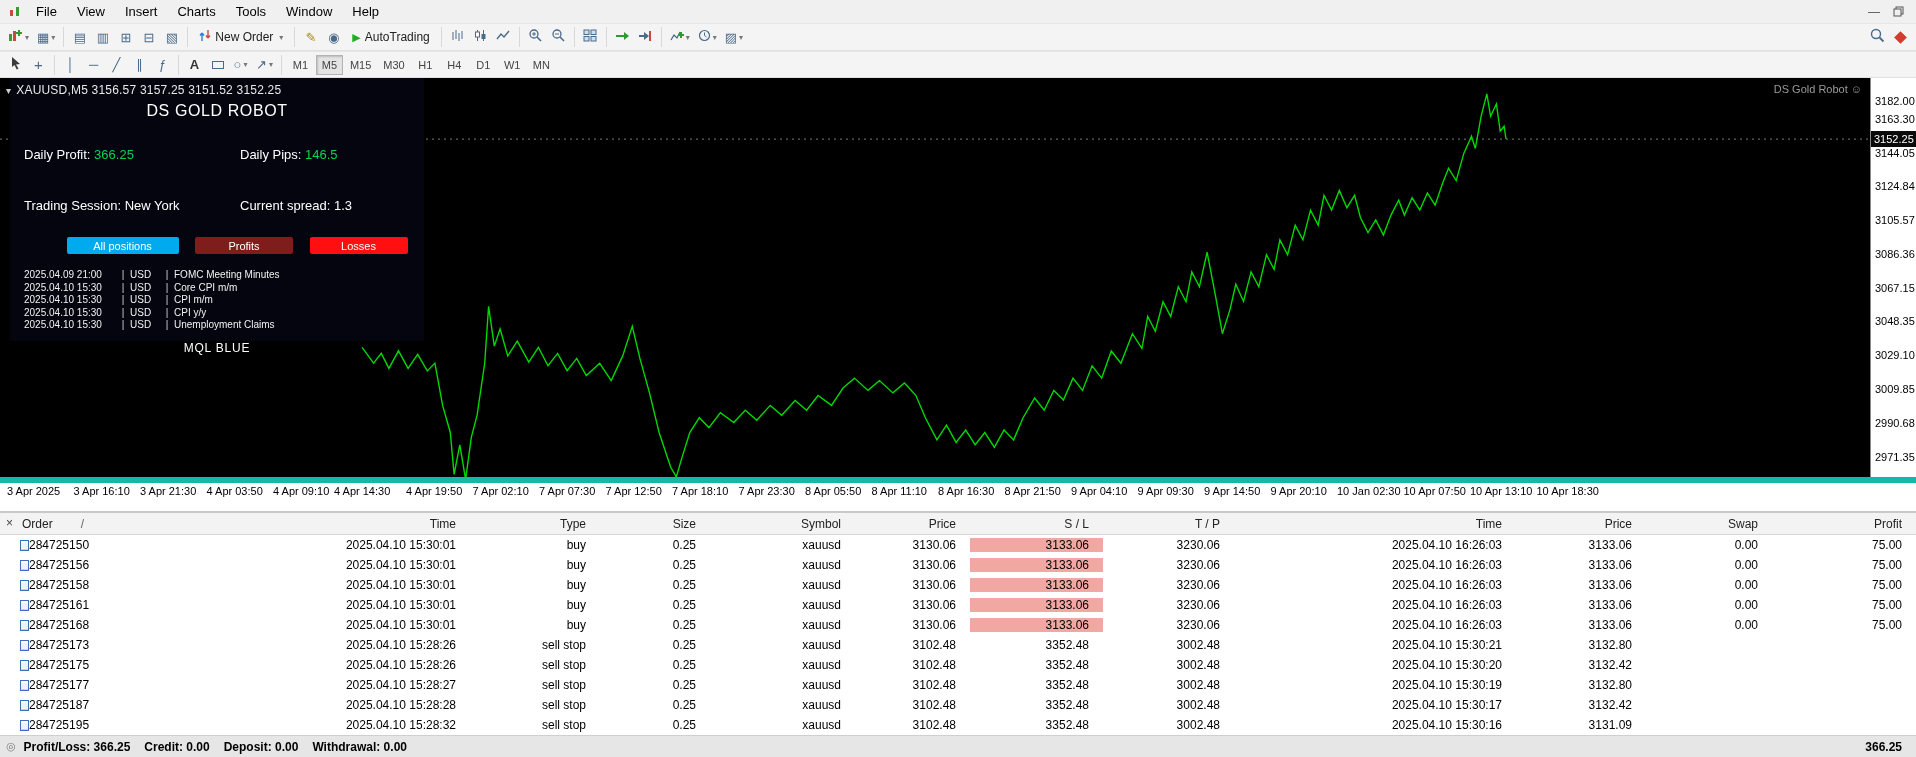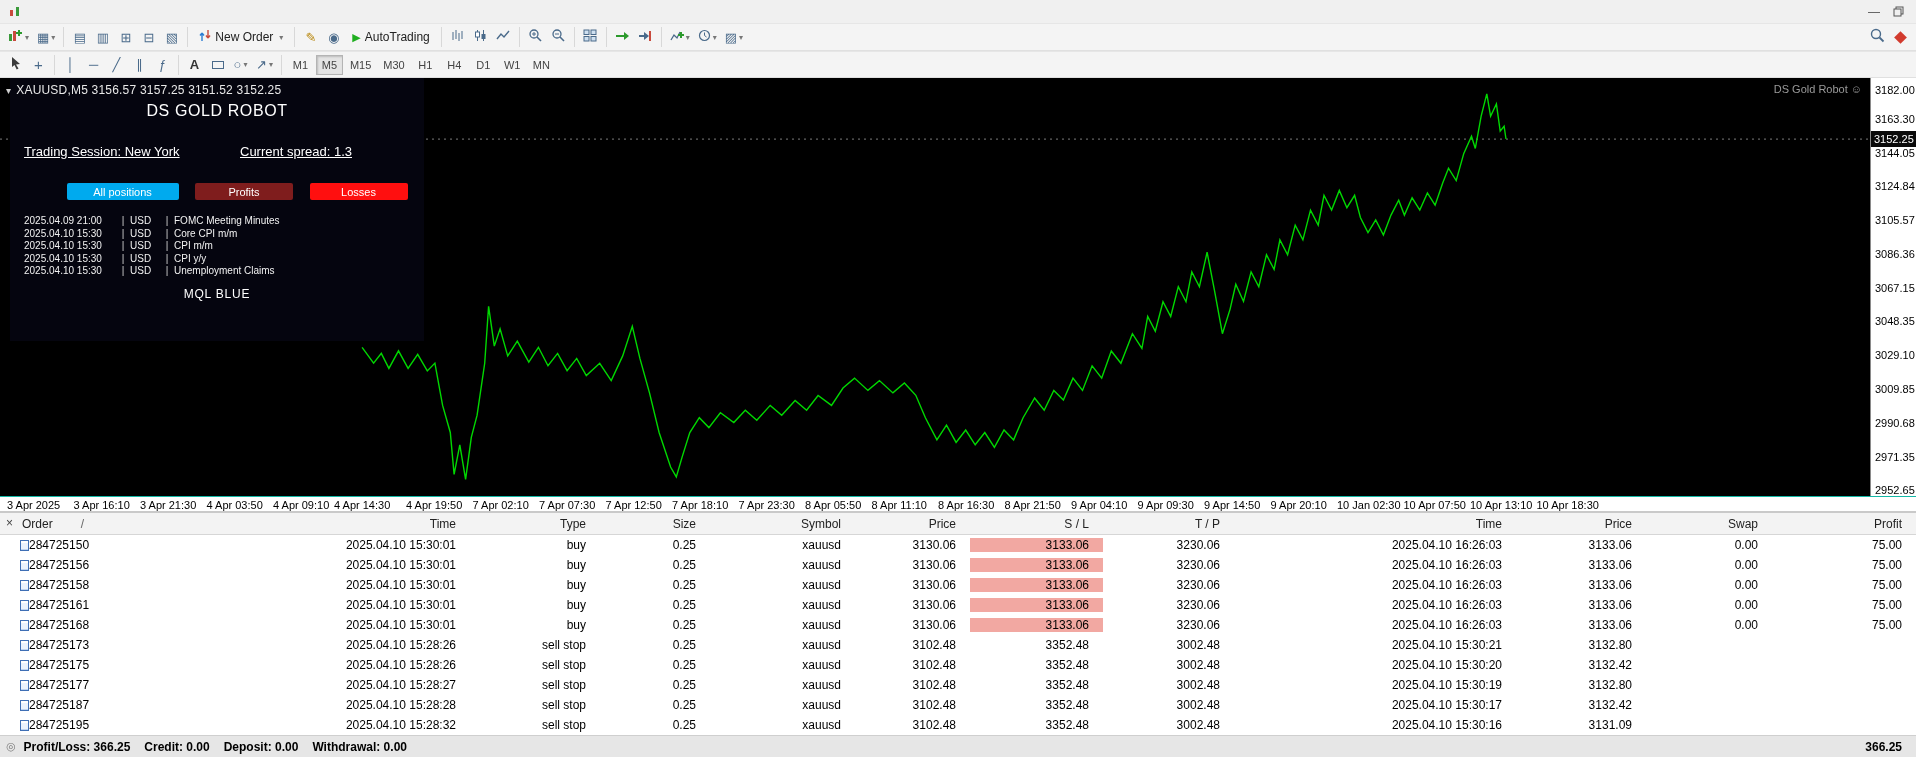--- a/index.html
+++ b/index.html
@@ -36,41 +36,41 @@
   .symbol-line{position:absolute;left:6px;top:5px;z-index:6;color:#e8e8e8;font-size:12px;letter-spacing:.2px;}
   .chart-marker{color:#cfcfcf;margin-right:5px;font-size:10px;}
   .expert-label{position:absolute;right:54px;top:5px;color:#9a9a9a;font-size:11px;z-index:3;display:flex;align-items:center;gap:3px;}
   .smiley{color:#9a9a9a;}
 
   
   .robot-panel{position:absolute;left:10px;top:0;width:414px;height:263px;background:#05050f;z-index:5;color:#fff;}
   .rp-title{margin-top:24px;text-align:center;font-size:16px;letter-spacing:.6px;}
   .rp-row{display:grid;grid-template-columns:216px 1fr;padding:0 14px;font-size:13px;}
   .rp-row1{margin-top:27px;}
-  .rp-row2{margin-top:24px;text-decoration:underline;}
+  .rp-row2{margin-top:36px;}
   .green{color:#00d455;}
   .rp-buttons{margin-top:24px;display:flex;justify-content:space-evenly;align-items:center;padding-left:40px;}
   .rp-btn{display:flex;align-items:center;justify-content:center;height:17px;font-size:11px;color:#fff;border-radius:2px;cursor:default;}
   .rp-all{width:112px;background:#00aaee;}
   .rp-profits{width:98px;background:#7f1d1d;}
   .rp-losses{width:98px;background:#ff0f0f;}
   .rp-news{margin-top:15px;padding-left:14px;font-size:10px;line-height:12.5px;color:#f2f2f2;}
   .news-line{display:flex;white-space:nowrap;}
   .news-time{width:92px;}
   .news-bar{width:14px;text-align:center;color:#cfcfcf;}
   .news-cur{width:30px;}
   .rp-footer{margin-top:9px;text-align:center;font-size:12px;letter-spacing:.8px;}
 
   
   .price-axis{position:absolute;top:0;right:0;bottom:0;width:46px;background:#fff;border-left:1px solid #8a8a8a;z-index:7;}
   .ptick{position:absolute;left:4px;font-size:11px;color:#000;white-space:nowrap;}
   .price-tag{position:absolute;left:0;right:0;height:16px;background:#0a0a0a;color:#fff;font-size:11px;display:flex;align-items:center;padding-left:3px;}
 
   
-  .time-axis{height:15px;background:#fff;border-top:1px solid #14b8a6;position:relative;font-size:11px;color:#000;}
+  .time-axis{height:34px;background:#fff;border-top:6px solid #14b8a6;position:relative;font-size:11px;color:#000;}
   .ttick{position:absolute;top:2px;white-space:nowrap;}
 
   
   .terminal{height:246px;background:#fff;border-top:2px solid #c9c9c9;position:relative;
             --cols:200px 270px 130px 110px 145px 115px 133px 131px 282px 130px 126px 144px;}
   .thead{display:grid;grid-template-columns:var(--cols);height:22px;background:#f3f3f3;border-bottom:1px solid #d6d6d6;font-size:12px;color:#222;align-items:center;}
   .t-close{position:absolute;left:3px;top:3px;width:13px;height:13px;display:flex;align-items:center;justify-content:center;color:#444;font-size:12px;line-height:1;cursor:default;}
   .hcell{padding:0 14px 0 6px;text-align:right;white-space:nowrap;}
   .hcell.left{text-align:left;padding-left:22px;display:flex;align-items:center;}
   .sort-ind{margin-left:28px;color:#666;}
@@ -88,20 +88,29 @@
 
 <div class="app">
 
   <div class="menubar">
     <span class="app-icon">
       <svg width="14" height="14" viewBox="0 0 14 14">
           <rect x="2" y="5" width="3" height="6" fill="#c94a3d"></rect>
           <rect x="8" y="2" width="3" height="9" fill="#3a9a3a"></rect>
         </svg>
     </span>
+    <div id="menu-items" style="display:flex">
+        <span class="menu-item">File</span>
+        <span class="menu-item">View</span>
+        <span class="menu-item">Insert</span>
+        <span class="menu-item">Charts</span>
+        <span class="menu-item">Tools</span>
+        <span class="menu-item">Window</span>
+        <span class="menu-item">Help</span>
+      </div>
     <div class="flex-spacer"></div>
     <span class="win-btn">—</span>
     <span class="win-btn">
       <svg width="11" height="11" viewBox="0 0 11 11">
           <rect x="3" y="1" width="7" height="7" fill="none" stroke="#555"></rect>
           <rect x="1" y="3" width="7" height="7" fill="#f0f0f0" stroke="#555"></rect>
         </svg>
     </span>
   </div>
 
@@ -306,20 +315,24 @@
         <span class="chart-marker">▾</span><span>XAUUSD,M5  3156.57 3157.25 3151.52 3152.25</span>
       </div>
 
       <div class="expert-label">
         <span>DS Gold Robot</span>
         <span class="smiley">☺</span>
       </div>
 
       <div class="robot-panel">
         <div class="rp-title">DS GOLD ROBOT</div>
+        <div class="rp-row rp-row1">
+          <div><span>Daily Profit:</span> <span class="green">366.25</span></div>
+          <div><span>Daily Pips:</span> <span class="green">146.5</span></div>
+        </div>
         <div class="rp-row rp-row2">
           <div>Trading Session: New York</div>
           <div>Current spread: 1.3</div>
         </div>
         <div class="rp-buttons">
           <span class="rp-btn rp-all">All positions</span>
           <span class="rp-btn rp-profits">Profits</span>
           <span class="rp-btn rp-losses">Losses</span>
         </div>
         <div id="news-list" class="rp-news">
@@ -357,21 +370,21 @@
               <span class="news-cur">USD</span>
               <span class="news-bar">|</span>
               <span class="news-event">Unemployment Claims</span>
             </div>
           </div>
         <div class="rp-footer">MQL BLUE</div>
       </div>
 
       <div class="price-axis" id="price-axis">
         <div class="price-tag" id="price-tag" style="top: 53.093px;">3152.25</div>
-      <div class="ptick" style="top: 6px;">3182.00</div>
+      <div class="ptick" style="top: 17px;">3182.00</div>
           <div class="ptick" style="top: 34.6383px;">3163.30</div>
           <div class="ptick" style="top: 68.53px;">3144.05</div>
           <div class="ptick" style="top: 102.351px;">3124.84</div>
           <div class="ptick" style="top: 136.278px;">3105.57</div>
           <div class="ptick" style="top: 170.099px;">3086.36</div>
           <div class="ptick" style="top: 203.921px;">3067.15</div>
           <div class="ptick" style="top: 237.02px;">3048.35</div>
           <div class="ptick" style="top: 270.912px;">3029.10</div>
           <div class="ptick" style="top: 304.803px;">3009.85</div>
           <div class="ptick" style="top: 338.554px;">2990.68</div>

